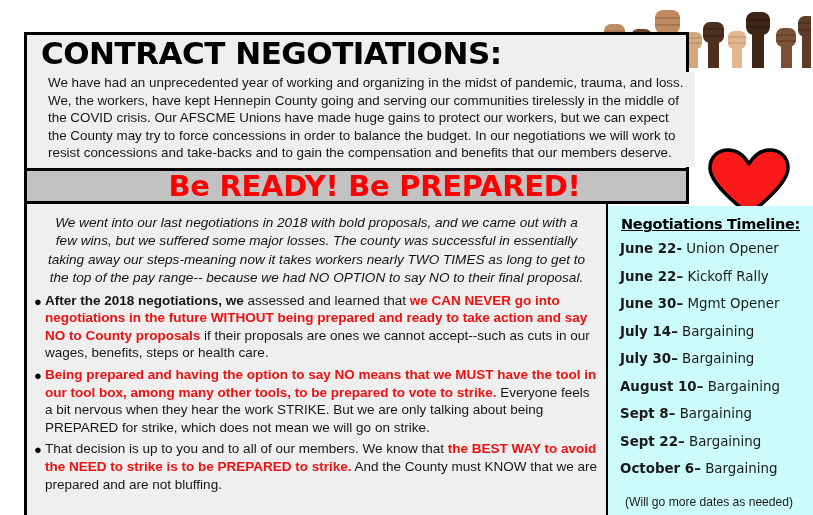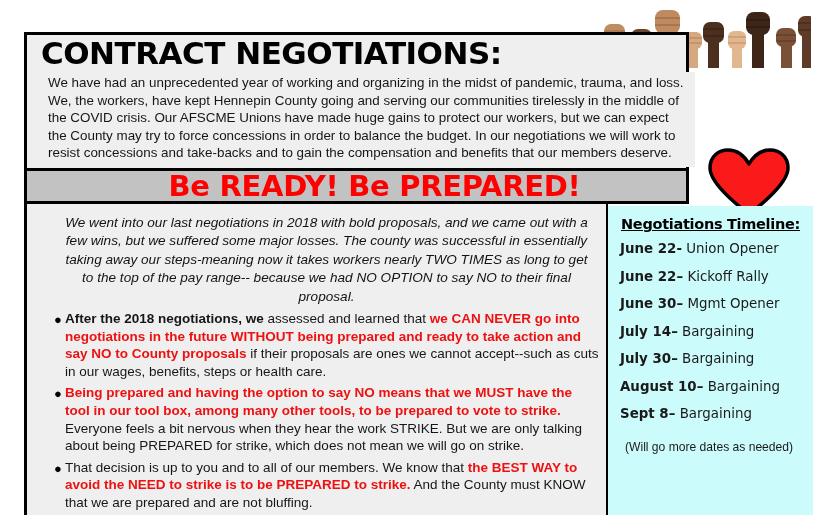--- a/index.html
+++ b/index.html
@@ -123,21 +123,20 @@
     position: absolute;
     left: 24px;
     top: 204px;
     width: 584px;
     height: 311px;
     background: #efefef;
     border-left: 3px solid #000000;
     border-right: 2px solid #000000;
     box-sizing: border-box;
     overflow: hidden;
-    padding-left: 20px;
   }
 
   .italic-block {
     font-family: "Liberation Sans", sans-serif;
     font-style: italic;
     font-size: 13.6px;
     line-height: 18.4px;
     text-align: center;
     color: #131313;
     padding: 10px 16px 0 16px;
@@ -337,17 +336,23 @@
     </div>
     <div class="tl-row">
       <span class="tl-date">July 30–</span><span> Bargaining</span>
     </div>
     <div class="tl-row">
       <span class="tl-date">August 10–</span><span> Bargaining</span>
     </div>
     <div class="tl-row">
       <span class="tl-date">Sept 8–</span><span> Bargaining</span>
     </div>
+    <div class="tl-row">
+      <span class="tl-date">Sept 22–</span><span> Bargaining</span>
+    </div>
+    <div class="tl-row">
+      <span class="tl-date">October 6–</span><span> Bargaining</span>
+    </div>
 
     <div class="tl-note">(Will go more dates as needed)</div>
   </div>
 
 </div>
 
 </body></html>

